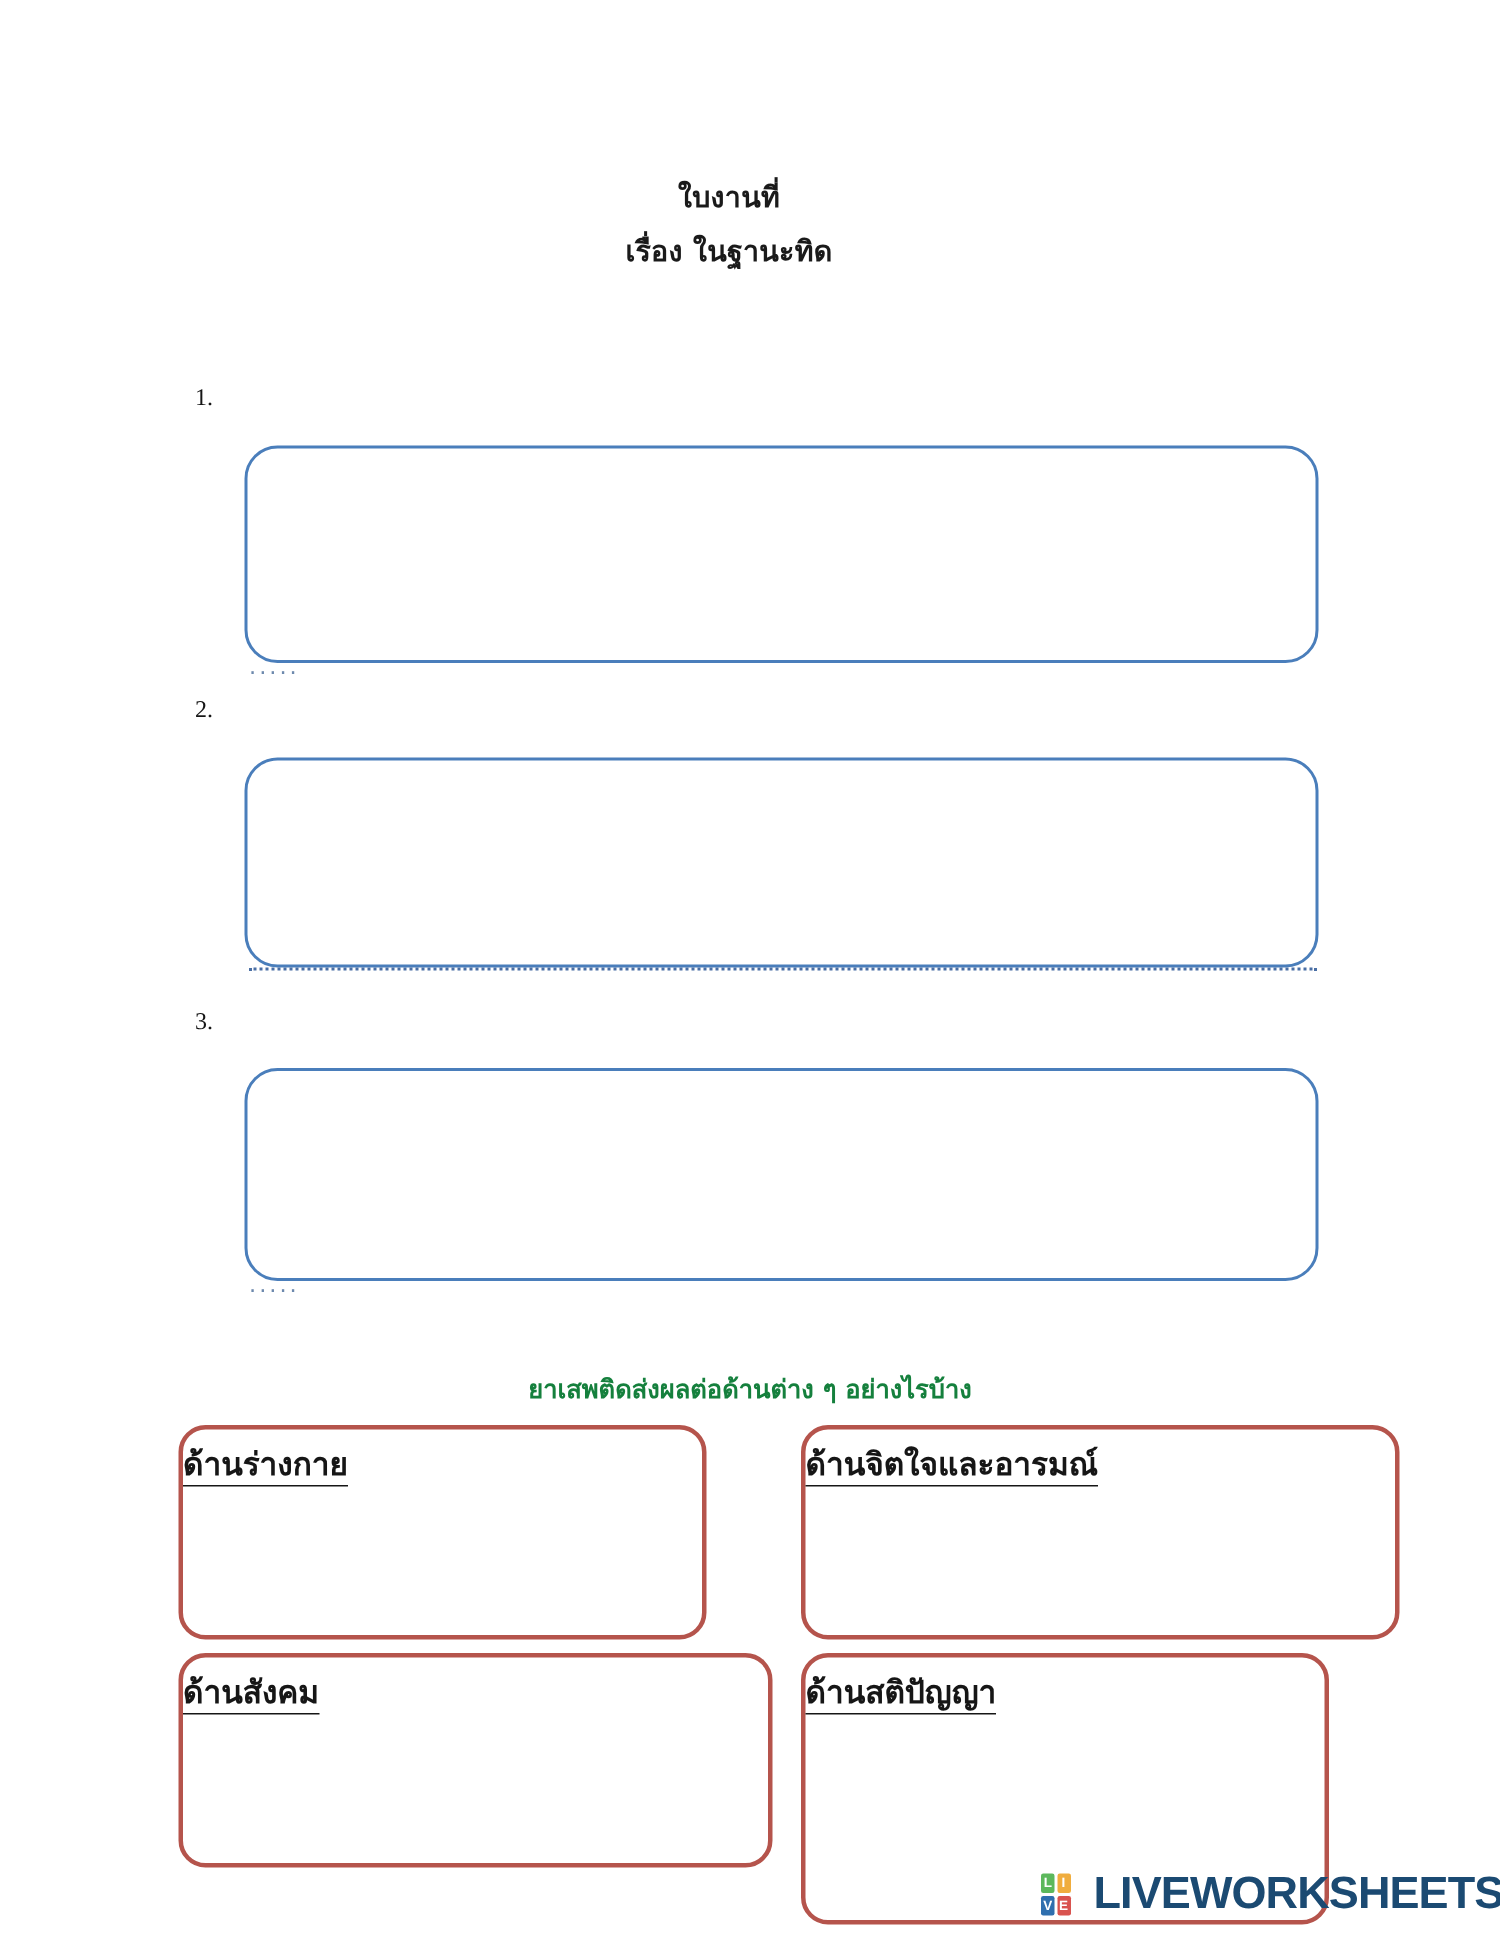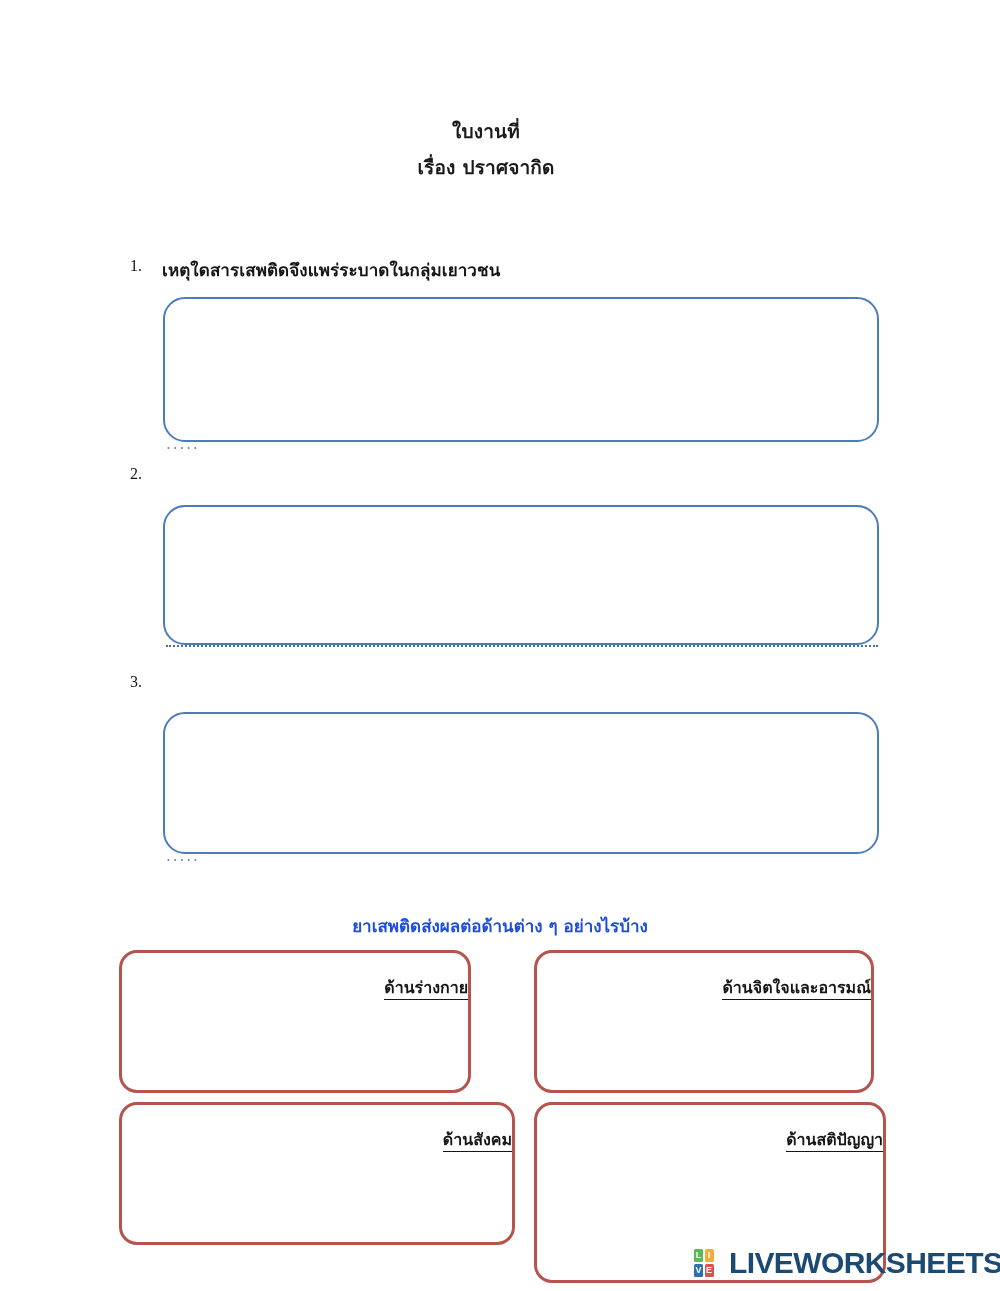--- a/index.html
+++ b/index.html
@@ -105,46 +105,46 @@
 
   
   #effects-heading {
     position: absolute;
     left: 0;
     top: 912px;
     width: 1000px;
     text-align: center;
     font-size: 17px;
     font-weight: 700;
-    color: #1d4ed8;
+    color: #15803d;
   }
 
   .effect-box {
     position: absolute;
     border: 3px solid #b5544c;
     border-radius: 18px;
     background: #ffffff;
   }
   .effect-label {
     position: absolute;
-    top: 22px;
+    top: 6px;
     left: 0;
     width: 100%;
-    text-align: right;
-    font-size: 16px;
+    text-align: left;
+    font-size: 21px;
     font-weight: 600;
     color: #161616;
   }
   .effect-label span {
     border-bottom: 1.5px solid #161616;
     padding-bottom: 2px;
   }
 
   #effect-box-physical  { left: 119px; top: 950px;  width: 352px; height: 143px; }
-  #effect-box-mental    { left: 534px; top: 950px;  width: 340px; height: 143px; }
+  #effect-box-mental    { left: 534px; top: 950px;  width: 399px; height: 143px; }
   #effect-box-social    { left: 119px; top: 1102px; width: 396px; height: 143px; }
   #effect-box-intellect { left: 534px; top: 1102px; width: 352px; height: 181px; }
 
   
   #footer-logo {
     position: absolute;
     left: 694px;
     top: 1248px;
     display: flex;
     align-items: center;
@@ -182,26 +182,25 @@
     line-height: 1;
   }
 </style>
 </head>
 <body>
 
 <div class="page">
 
   <div class="doc-title" id="title-main">ใบงานที่</div>
 
-  <div class="doc-title" id="title-topic">เรื่อง  ปราศจากิด</div>
+  <div class="doc-title" id="title-topic">เรื่อง  ในฐานะทิด</div>
 
 
   <div class="question-row" id="question-1">
     <span class="q-num">1.</span>
-    <span class="q-text">เหตุใดสารเสพติดจึงแพร่ระบาดในกลุ่มเยาวชน</span>
   </div>
   <div class="answer-box" id="answer-box-1" placeholder=""></div>
   <div class="dot-marks" id="dots-1">.....</div>
 
   <div class="question-row" id="question-2">
     <span class="q-num">2.</span>
   </div>
   <div class="answer-box" id="answer-box-2" placeholder=""></div>
   <div class="dotted-rule"></div>
 

